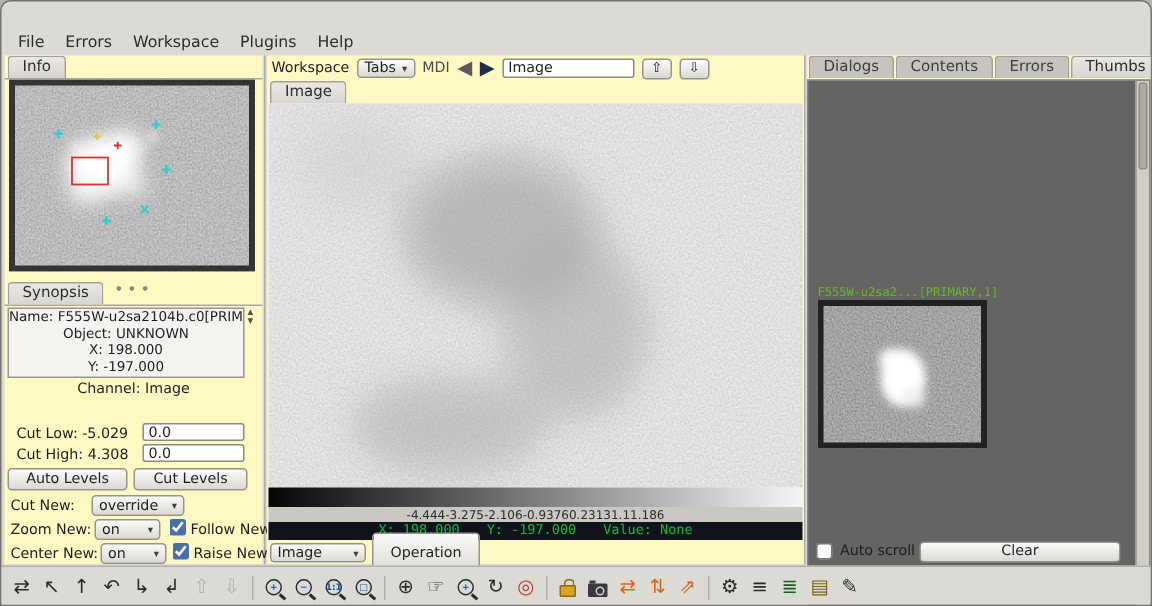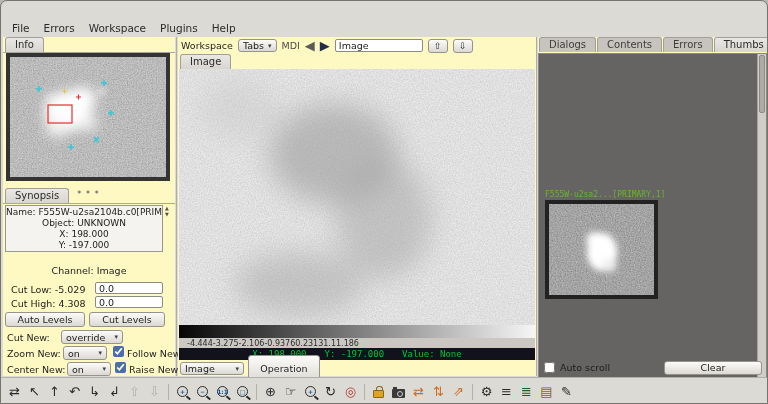--- a/index.html
+++ b/index.html
@@ -20,21 +20,21 @@
 .tinput{background:#fff;border:1px solid #8d8a84;border-radius:2px;font-size:9.5px;padding:0 3px;color:#1d1d1d;font-family:"DejaVu Sans",sans-serif}
 .lbl{position:absolute;font-size:9.5px;color:#1d1d1d;white-space:nowrap}
 .cline{position:absolute;width:100%;text-align:center;font-size:9.5px;color:#1d1d1d;white-space:nowrap}
 .hline{position:absolute;left:0;width:100%;border-top:1px solid #aaa7a1}
 .dots{position:absolute;width:100%;text-align:center}
 .dots::before{content:"● ● ●";font-size:4px;color:#8a8781;letter-spacing:2px}
 .namebox{position:absolute;background:#f4f3f0;border:1px solid #99968f;text-align:center;font-size:9px;line-height:11px;padding-top:1px;overflow:hidden;white-space:nowrap}
 .mini-scroll{position:absolute;display:flex;flex-direction:column;align-items:center;color:#55524d}
 .mini-scroll span{font-size:5px;line-height:6px}
 .statusbar{position:absolute;background:#12121c;display:flex;align-items:center;justify-content:center;gap:18px;font-family:"DejaVu Sans Mono",monospace;font-size:9px;color:#00c336}
-.cbticks{position:absolute;background:#cbc8c3;display:flex;justify-content:flex-start;align-items:center;padding:0 8px;font-size:8px;color:#2a2a2a}
+.cbticks{position:absolute;background:#cbc8c3;display:flex;justify-content:center;align-items:center;padding:0 8px;font-size:8px;color:#2a2a2a}
 .toolbar{position:absolute;left:0;top:376px;width:768px;height:28px;background:#dcdad5;border-top:1px solid #b3b0aa;display:flex;align-items:center;padding-left:4px;gap:1px}
 .tb-btn{width:19px;height:20px;display:inline-flex;align-items:center;justify-content:center;font-size:13px;line-height:1}
 .tb-sep{width:1px;height:16px;background:#b3b0aa;margin:0 3px}
 i.icon-mag{width:11px;height:11px;border:1.5px solid #2a2a2a;border-radius:50%;display:flex;align-items:center;justify-content:center;font-size:6px;font-style:normal;color:#0a58a8;position:relative;font-weight:bold}
 i.icon-mag::after{content:"";position:absolute;width:5px;height:1.5px;background:#2a2a2a;right:-4px;bottom:-2px;transform:rotate(40deg)}
 i.icon-lock{width:11px;height:8px;background:#e0a320;border:1px solid #8a6a10;border-radius:1px;position:relative;margin-top:4px;font-style:normal;display:inline-block}
 i.icon-lock::before{content:"";position:absolute;top:-5px;left:1.5px;width:5px;height:4px;border:1.5px solid #8a6a10;border-bottom:none;border-radius:3px 3px 0 0}
 i.icon-camera{width:13px;height:9px;background:#3a3a3a;border-radius:1px;position:relative;margin-top:3px;font-style:normal;display:inline-block}
 i.icon-camera::before{content:"";position:absolute;top:-2px;left:1px;width:4px;height:2px;background:#3a3a3a}
 i.icon-camera::after{content:"";position:absolute;top:2px;left:4.5px;width:4px;height:4px;border:1px solid #cfcfcf;border-radius:50%}
@@ -150,21 +150,21 @@
       <div>Name: F555W-u2sa2104b.c0[PRIMAR</div>
       <div>Object: UNKNOWN</div>
       <div>X: 198.000</div>
       <div>Y: -197.000</div>
     </div>
     <div class="mini-scroll" style="left:162px;top:168px">
         <span>▲</span>
         <span>▼</span>
       </div>
 
-    <div class="cline" style="top:228px">Channel: Image</div>
+    <div class="cline" style="top:217px">Channel: Image</div>
 
     <span class="lbl" style="left:8px;top:247px">Cut Low: -5.029</span>
     <input class="tinput" style="position: absolute; left: 92px; top: 245px; width: 68px; height: 12px;" value="0.0">
     <span class="lbl" style="left:8px;top:261px">Cut High: 4.308</span>
     <input class="tinput" style="position: absolute; left: 92px; top: 259px; width: 68px; height: 12px;" value="0.0">
 
     <span class="btn" style="position:absolute;left:2px;top:275px;width:80px;height:15px">Auto Levels</span>
     <span class="btn" style="position:absolute;left:86px;top:275px;width:76px;height:15px">Cut Levels</span>
 
     <span class="lbl" style="left:4px;top:295px">Cut New:</span>
@@ -267,21 +267,21 @@
         <div class="scrollarrows">
             <span>▲</span>
             <span>▼</span>
           </div>
       </div>
     </div>
 
     <div style="position:absolute;left:0;top:322px;width:100%;height:17px;display:flex;align-items:center">
       <input type="checkbox" style="margin-left: 6px;">
       <span style="font-size:9.5px;margin-left:5px">Auto scroll</span>
-      <span class="btn" style="margin-left:auto;margin-right:5px;width:98px;height:14px">Clear</span>
+      <span class="btn" style="margin-left:auto;margin-right:20px;width:134px;height:14px">Clear</span>
     </div>
   </div>
 
   <div class="toolbar">
       <span class="tb-btn" style="color: rgb(42, 42, 42);">⇄</span>
       <span class="tb-btn" style="color: rgb(42, 42, 42);">↖</span>
       <span class="tb-btn" style="color: rgb(42, 42, 42);">↑</span>
       <span class="tb-btn" style="color: rgb(42, 42, 42);">↶</span>
       <span class="tb-btn" style="color: rgb(42, 42, 42);">↳</span>
       <span class="tb-btn" style="color: rgb(42, 42, 42);">↲</span>

